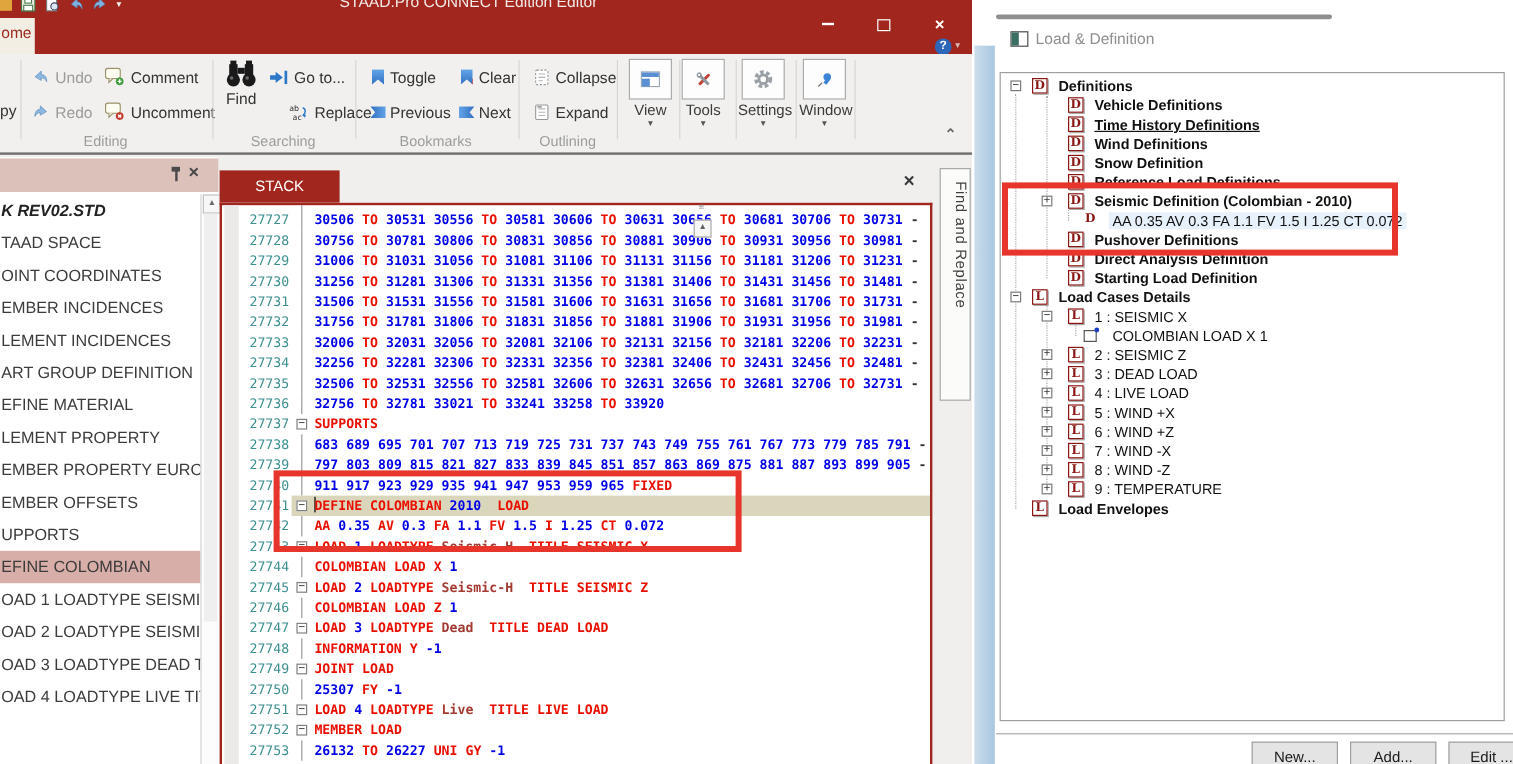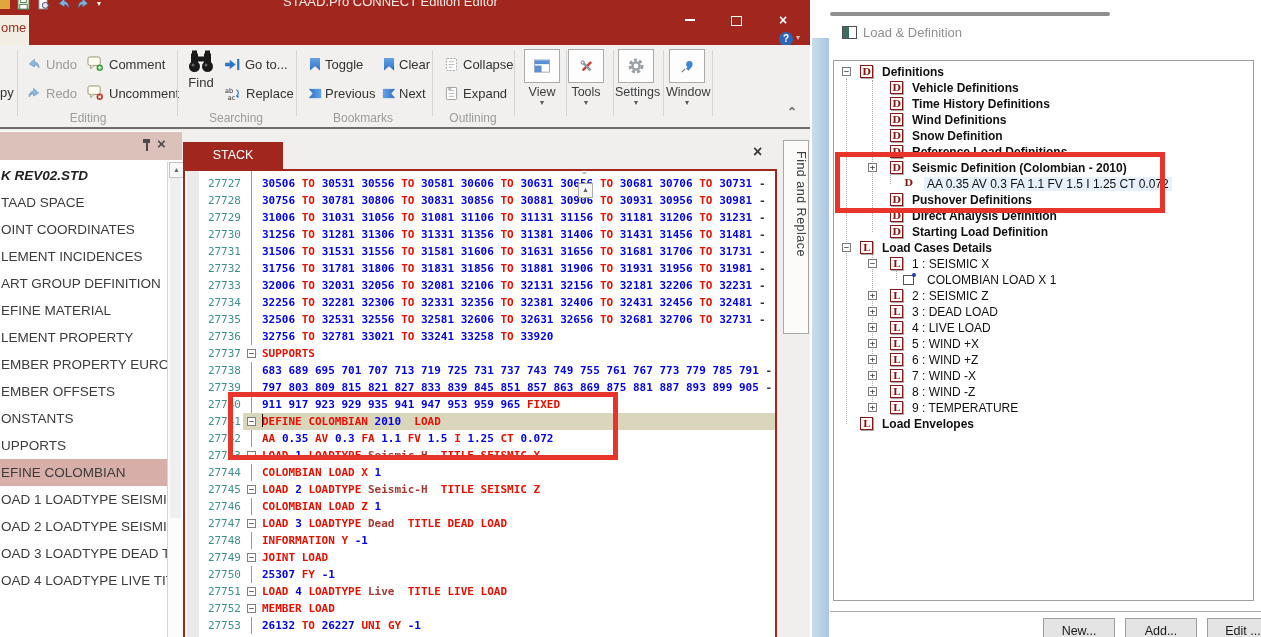--- a/index.html
+++ b/index.html
@@ -212,21 +212,21 @@
       </svg>
       <div style="font-size:13px;color:#333;margin-top:1px;">Find</div>
     </div>
     <div class="rbtn" style="left:224px;top:9px">
       <svg viewBox="0 0 17 14" width="16" height="13">
           <path d="M1 5 H6 V2 L12.5 7 L6 12 V9 H1 Z" fill="#2E79C7"></path>
           <rect x="14" y="1" width="2.4" height="12" fill="#2E79C7"></rect>
         </svg>
       <span>Go to...</span>
     </div>
-    <div class="rbtn" style="left:224px;top:38px">
+    <div class="rbtn" style="left:240px;top:38px">
       <svg viewBox="0 0 18 16" width="17" height="15">
         <text x="1" y="7" font-size="7" fill="#333" font-family="DejaVu Sans">ab</text>
         <text x="4" y="15" font-size="7" fill="#333" font-family="DejaVu Sans">ac</text>
         <path d="M13 4 C16 5 16 9 13 11" fill="none" stroke="#2E79C7" stroke-width="1.3"></path>
           <path d="M13 11 l3 -1 l-1 3 z" fill="#2E79C7"></path>
       </svg>
       <span>Replace</span>
     </div>
     <div class="glabel" style="left:176px">Searching</div>
     <div class="rsep" style="left:296px"></div>
@@ -330,27 +330,27 @@
       <span id="sb-pin">
           <span class="pinhead"></span>
           <span class="pinbar"></span>
         </span>
       <span id="sb-close">×</span>
     </div>
     <div id="sb-list">
         <div class="sb-item t">K REV02.STD</div>
         <div class="sb-item">TAAD SPACE</div>
         <div class="sb-item">OINT COORDINATES</div>
+        <div class="sb-item">EMBER INCIDENCES</div>
         <div class="sb-item">LEMENT INCIDENCES</div>
         <div class="sb-item">ART GROUP DEFINITION</div>
         <div class="sb-item">EFINE MATERIAL</div>
         <div class="sb-item">LEMENT PROPERTY</div>
         <div class="sb-item">EMBER PROPERTY EUROPEAN</div>
         <div class="sb-item">EMBER OFFSETS</div>
-        <div class="sb-item">ONSTANTS</div>
         <div class="sb-item">UPPORTS</div>
         <div class="sb-item sel">EFINE COLOMBIAN</div>
         <div class="sb-item">OAD 1 LOADTYPE SEISMIC-H TIT</div>
         <div class="sb-item">OAD 2 LOADTYPE SEISMIC-H TIT</div>
         <div class="sb-item">OAD 3 LOADTYPE DEAD TITLE D</div>
         <div class="sb-item">OAD 4 LOADTYPE LIVE TITLE LIV</div>
       </div>
     <div id="sb-scroll">
       <div id="sb-up">▲</div>
       <div id="sb-thumb"></div>
@@ -415,21 +415,21 @@
         <span class="texp" style="left: 9px;">−</span>
         <span class="ticon" style="left: 27px;">D</span>
         <span class="tlabel b" style="left: 46px;">Definitions</span>
       </div>
       <div class="trow">
         <span class="ticon" style="left: 57px;">D</span>
         <span class="tlabel b" style="left: 76px;">Vehicle Definitions</span>
       </div>
       <div class="trow">
         <span class="ticon" style="left: 57px;">D</span>
-        <span class="tlabel b" style="left: 76px;">Time History Definitions</span>
+        <span class="tlabel b" style="left: 76px; text-decoration: underline;">Time History Definitions</span>
       </div>
       <div class="trow">
         <span class="ticon" style="left: 57px;">D</span>
         <span class="tlabel b" style="left: 76px;">Wind Definitions</span>
       </div>
       <div class="trow">
         <span class="ticon" style="left: 57px;">D</span>
         <span class="tlabel b" style="left: 76px; text-align: center;">Snow Definition</span>
       </div>
       <div class="trow">

